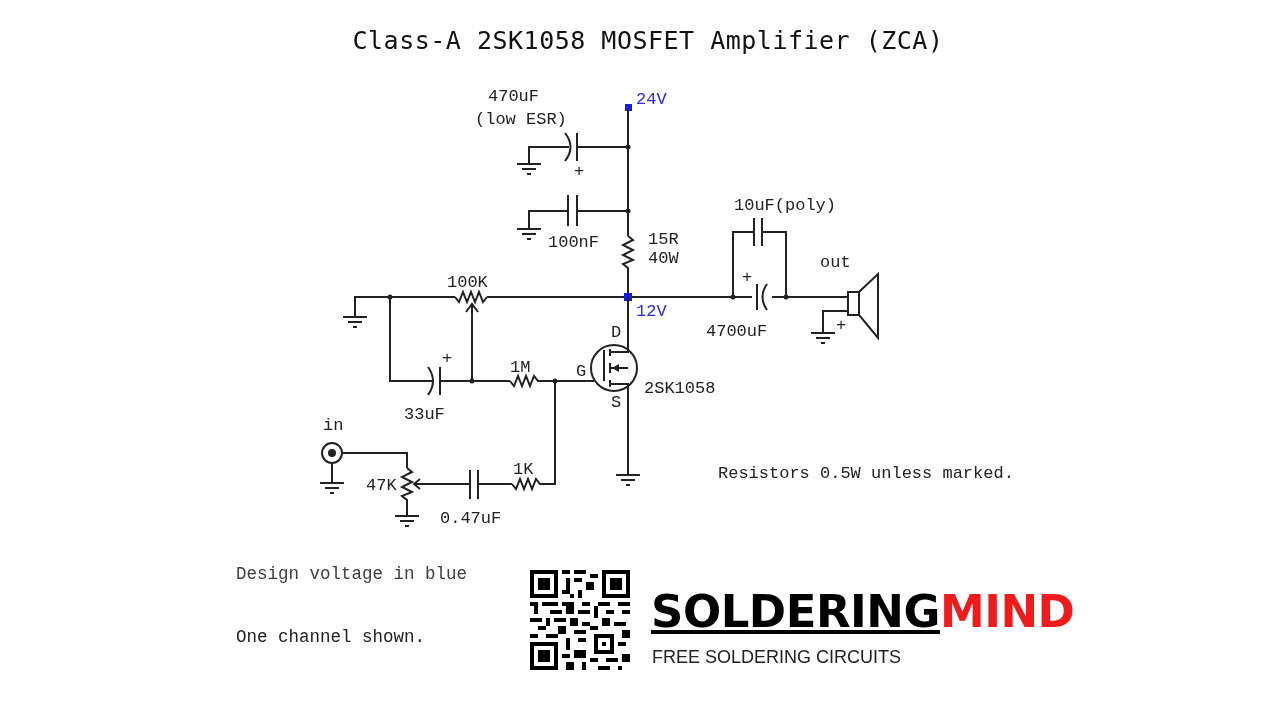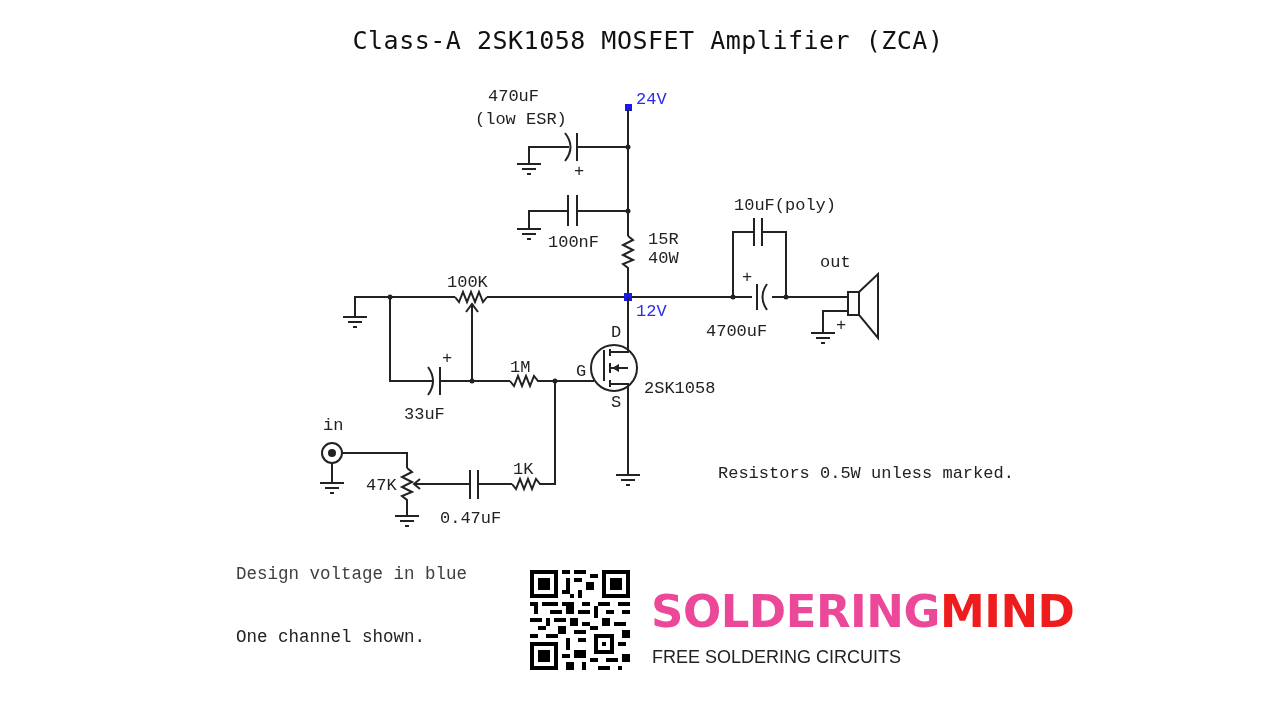--- a/index.html
+++ b/index.html
@@ -17,21 +17,21 @@
       position: absolute; font-family: "Liberation Mono", "DejaVu Sans Mono", monospace;
       font-size: 17.5px; white-space: nowrap;
     }
     .note.blue { color: #404040; }
     .note.dark { color: #222; }
     .brand {
       position: absolute; left: 651px; top: 586px;
       font-family: "DejaVu Sans", "Liberation Sans", sans-serif; font-weight: bold;
       font-size: 45px; letter-spacing: -0.5px; line-height: 52px; white-space: nowrap;
     }
-    .brand .a { color: #ec4899; }
+    .brand .a { color: #000000; text-decoration: underline; }
     .brand .b { color: #ee1c1c; }
     .tagline {
       position: absolute; left: 652px; top: 647px;
       font-family: "Liberation Sans", "DejaVu Sans", sans-serif; font-size: 18px; color: #222;
       white-space: nowrap;
     }
     .qr { position: absolute; left: 530px; top: 570px; width: 100px; height: 100px; }
   </style>
 </head>
 <body>

